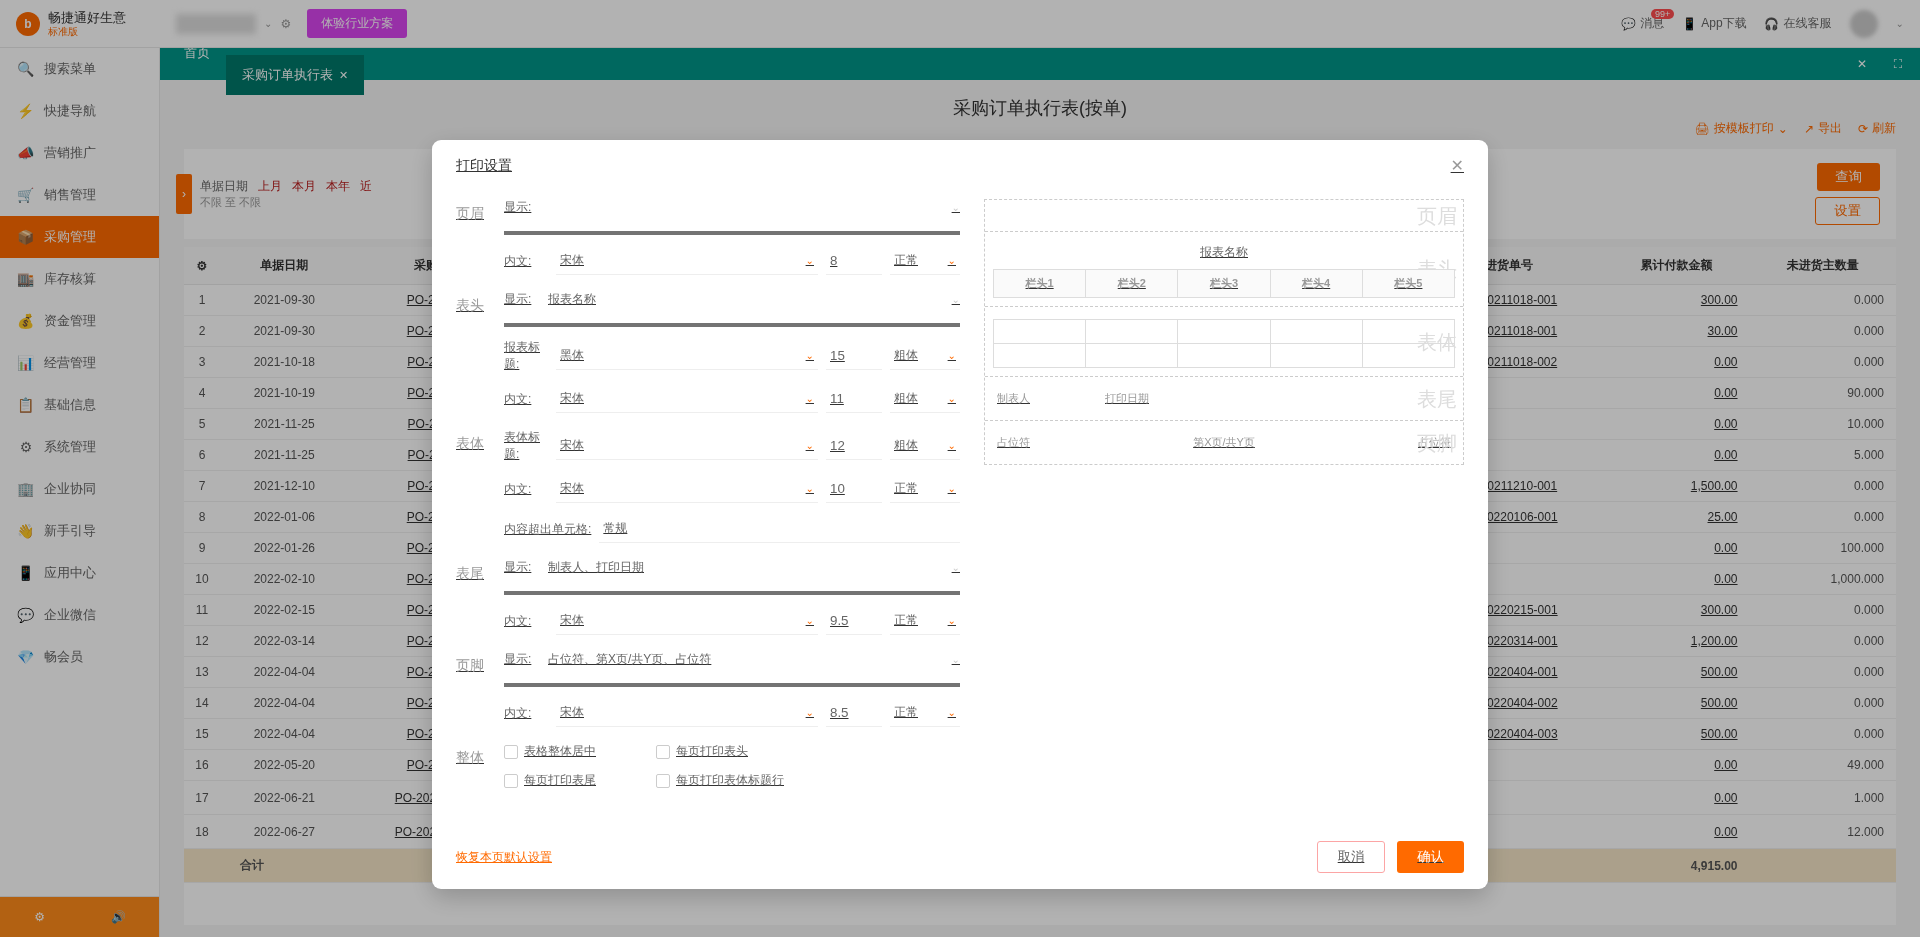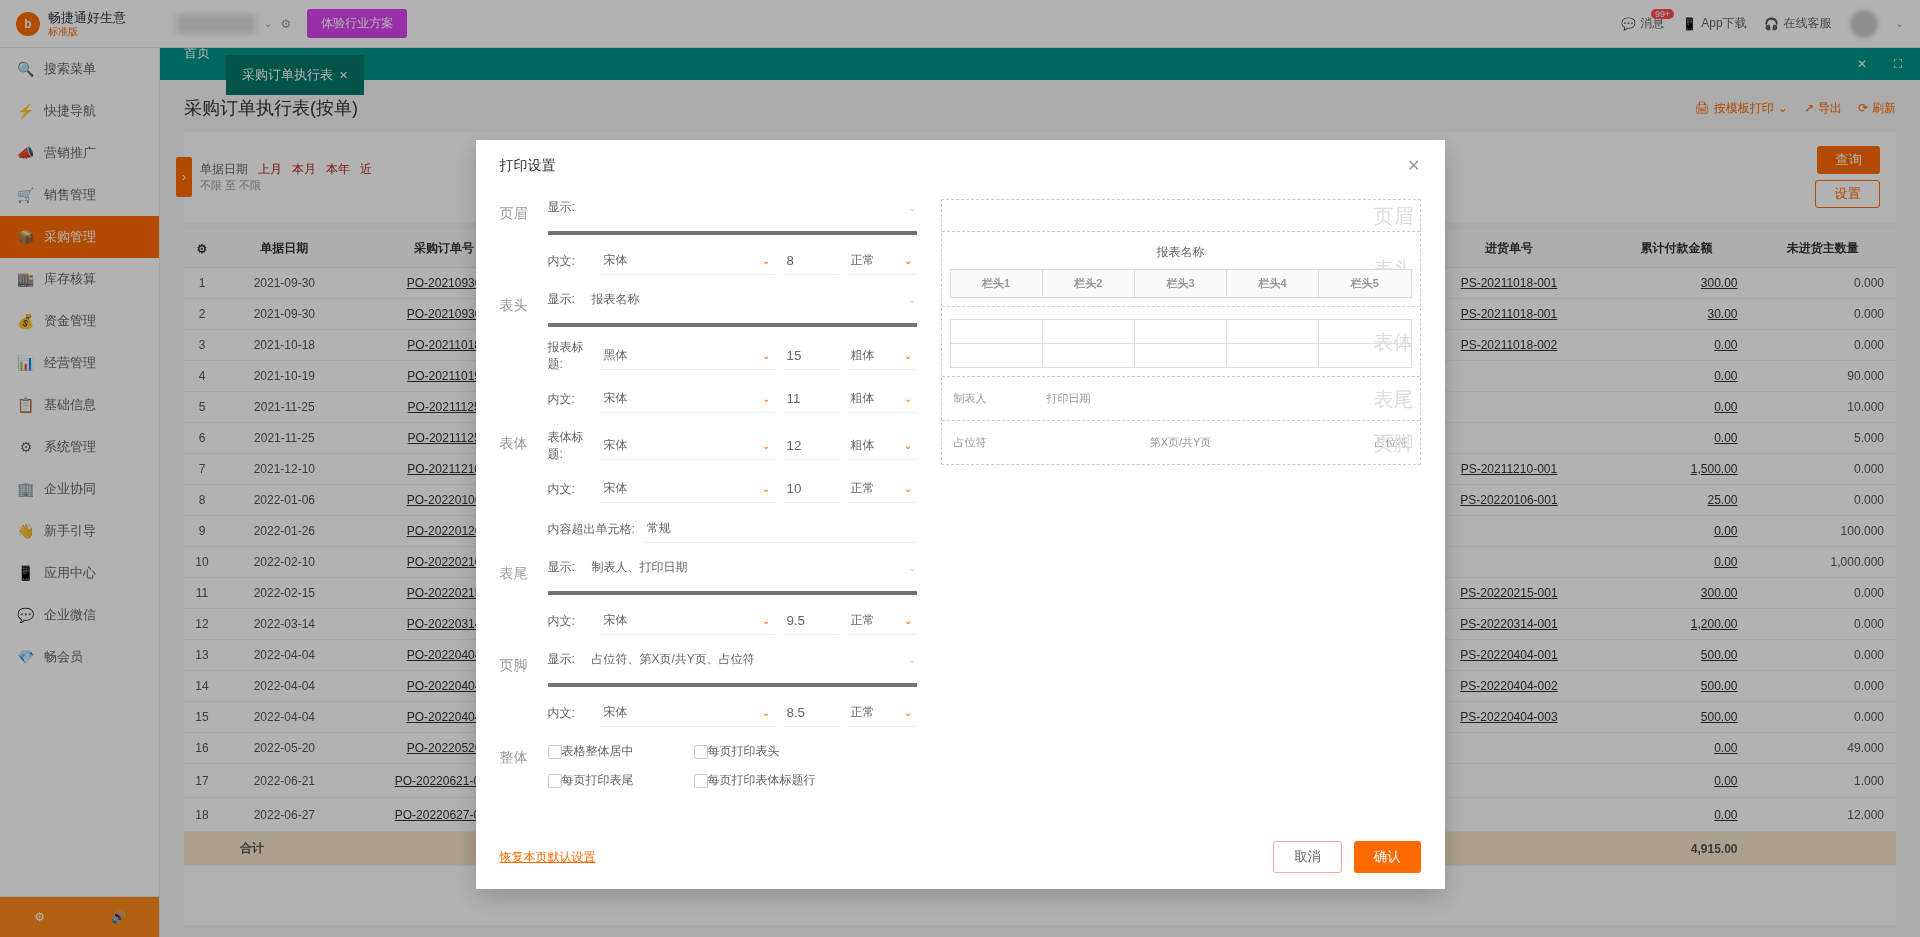--- a/index.html
+++ b/index.html
@@ -35,21 +35,21 @@
 
 
 .main { flex: 1; display: flex; flex-direction: column; background: #f5f5f5; overflow: hidden; }
 .tabs-bar { height: 32px; background: #009688; display: flex; align-items: center; padding: 0 8px; }
 .tab { padding: 0 16px; height: 40px; display: flex; align-items: center; gap: 6px; color: #fff; cursor: pointer; font-size: 13px; }
 .tab.active { background: #00796b; margin-top: 22px; }
 .tab-close { font-size: 11px; }
 .tabs-right { margin-left: auto; display: flex; gap: 8px; color: #fff; }
 .tabs-right-btn { width: 28px; height: 28px; display: flex; align-items: center; justify-content: center; cursor: pointer; }
 
-.page-header { padding: 16px 24px 12px; display: flex; align-items: center; }
+.page-header { padding: 16px 24px 12px; display: flex; align-items: center; flex-direction: column; }
 .page-title { font-size: 18px; color: #333; }
 .page-actions { margin-left: auto; display: flex; align-items: center; gap: 16px; }
 .pa-link { color: #ff6a00; display: flex; align-items: center; gap: 4px; cursor: pointer; }
 
 .filter-bar { margin: 0 24px 8px; background: #fff; padding: 14px 16px; display: flex; align-items: center; gap: 12px; position: relative; }
 .filter-toggle { position: absolute; left: -8px; top: 50%; transform: translateY(-50%); width: 16px; height: 40px; background: #ff6a00; color: #fff; display: flex; align-items: center; justify-content: center; cursor: pointer; border-radius: 2px; }
 .filter-label { color: #666; }
 .filter-opts { display: flex; gap: 10px; color: #b91c1c; }
 .filter-opts span { cursor: pointer; }
 .filter-sub { color: #999; font-size: 11px; }
@@ -64,54 +64,54 @@
 thead th { background: #fafafa; border-bottom: 1px solid #e8e8e8; padding: 10px 8px; text-align: center; color: #333; font-weight: 600; position: sticky; top: 0; }
 tbody td { border-bottom: 1px solid #f0f0f0; padding: 8px; text-align: center; color: #555; }
 .link-cell { color: #333; text-decoration: underline; cursor: pointer; }
 .num-cell { text-align: right; padding-right: 12px; }
 .blur-cell { filter: blur(3px); color: #aaa; }
 .total-row td { background: #f5e6c8; font-weight: 600; color: #555; }
 .gear-head { width: 36px; }
 
 
 .modal-backdrop { position: fixed; inset: 0; background: rgba(0,0,0,0.3); display: flex; align-items: flex-start; justify-content: center; padding-top: 140px; z-index: 100; }
-.modal { width: 969px; background: #fff; border-radius: 0; box-shadow: 0 8px 24px rgba(0,0,0,0.2); display: flex; flex-direction: column; }
+.modal { width: 1056px; background: #fff; border-radius: 9px; box-shadow: 0 8px 24px rgba(0,0,0,0.2); display: flex; flex-direction: column; text-decoration: underline; }
 .modal-header { padding: 16px 24px; display: flex; align-items: center; border-bottom: none; }
 .modal-title { font-size: 14px; color: #333; }
 .modal-close { margin-left: auto; color: #999; cursor: pointer; font-size: 16px; }
 .modal-body { display: flex; padding: 8px 24px 20px; gap: 24px; }
 .settings-col { flex: 1; }
 .preview-col { width: 480px; }
 
 .setting-section { display: flex; align-items: flex-start; margin-bottom: 4px; }
 .section-label { width: 48px; color: #999; font-size: 14px; padding-top: 6px; }
 .section-rows { flex: 1; }
 .setting-row { display: flex; align-items: center; gap: 8px; margin-bottom: 12px; }
 .row-label { width: 44px; color: #666; text-align: left; }
 .row-info { color: #666; flex: 1; }
 .sel { flex: 1; height: 28px; border: none; border-bottom: 1px solid #eee; background: transparent; color: #666; padding: 0 4px; position: relative; display: flex; align-items: center; cursor: pointer; }
 .sel-arrow { margin-left: auto; color: #ff6a00; font-size: 10px; }
 .sel-arrow.gray { color: #ccc; }
 .num-input { width: 56px; height: 28px; border: none; border-bottom: 1px solid #eee; text-align: left; padding: 0 4px; color: #666; }
 .display-row { display: flex; align-items: center; border-bottom: 4px solid #737373; padding-bottom: 15px; margin-bottom: 12px; }
 .display-row .sel-arrow { margin-left: auto; }
-.check-item { display: flex; align-items: center; color: #666; cursor: pointer; }
+.check-item { display: flex; align-items: center; gap: 6px; color: #666; cursor: pointer; }
 .checkbox { width: 14px; height: 14px; border: 1px solid #ccc; border-radius: 2px; }
 
 
 .preview-box { border: 1px dashed #ccc; padding: 0; }
 .pv-section { position: relative; border-bottom: 1px dashed #ccc; padding: 8px; }
 .pv-section:last-child { border-bottom: none; }
 .pv-watermark { position: absolute; right: 6px; top: 50%; transform: translateY(-50%); color: #ddd; font-size: 20px; font-weight: 500; }
 .pv-header-sec { height: 32px; }
 .pv-title-center { text-align: center; color: #666; font-size: 12px; padding: 4px 0; }
 .pv-table { width: 100%; border-collapse: collapse; margin-top: 4px; }
 .pv-table th, .pv-table td { border: 1px solid #ddd; padding: 6px; font-size: 11px; color: #999; text-align: center; }
 .pv-table td { height: 24px; }
-.pv-info-row { display: flex; gap: 60px; color: #999; font-size: 11px; padding: 6px 4px; }
+.pv-info-row { display: flex; gap: 75px; color: #999; font-size: 11px; padding: 6px 4px; }
 .pv-foot-row { display: flex; justify-content: space-between; color: #999; font-size: 11px; padding: 6px 4px; }
 
 .modal-footer { padding: 16px 24px; display: flex; align-items: center; border-top: none; }
 .restore-link { color: #ff6a00; text-decoration: underline; cursor: pointer; }
 .footer-btns { margin-left: auto; display: flex; gap: 12px; }
 .btn-cancel { background: #fff; border: 1px solid #fca5a5; color: #666; padding: 6px 20px; border-radius: 3px; cursor: pointer; }
 .btn-confirm { background: #ff6a00; border: none; color: #fff; padding: 6px 20px; border-radius: 3px; cursor: pointer; }
 </style>
 </head>
 <body>

